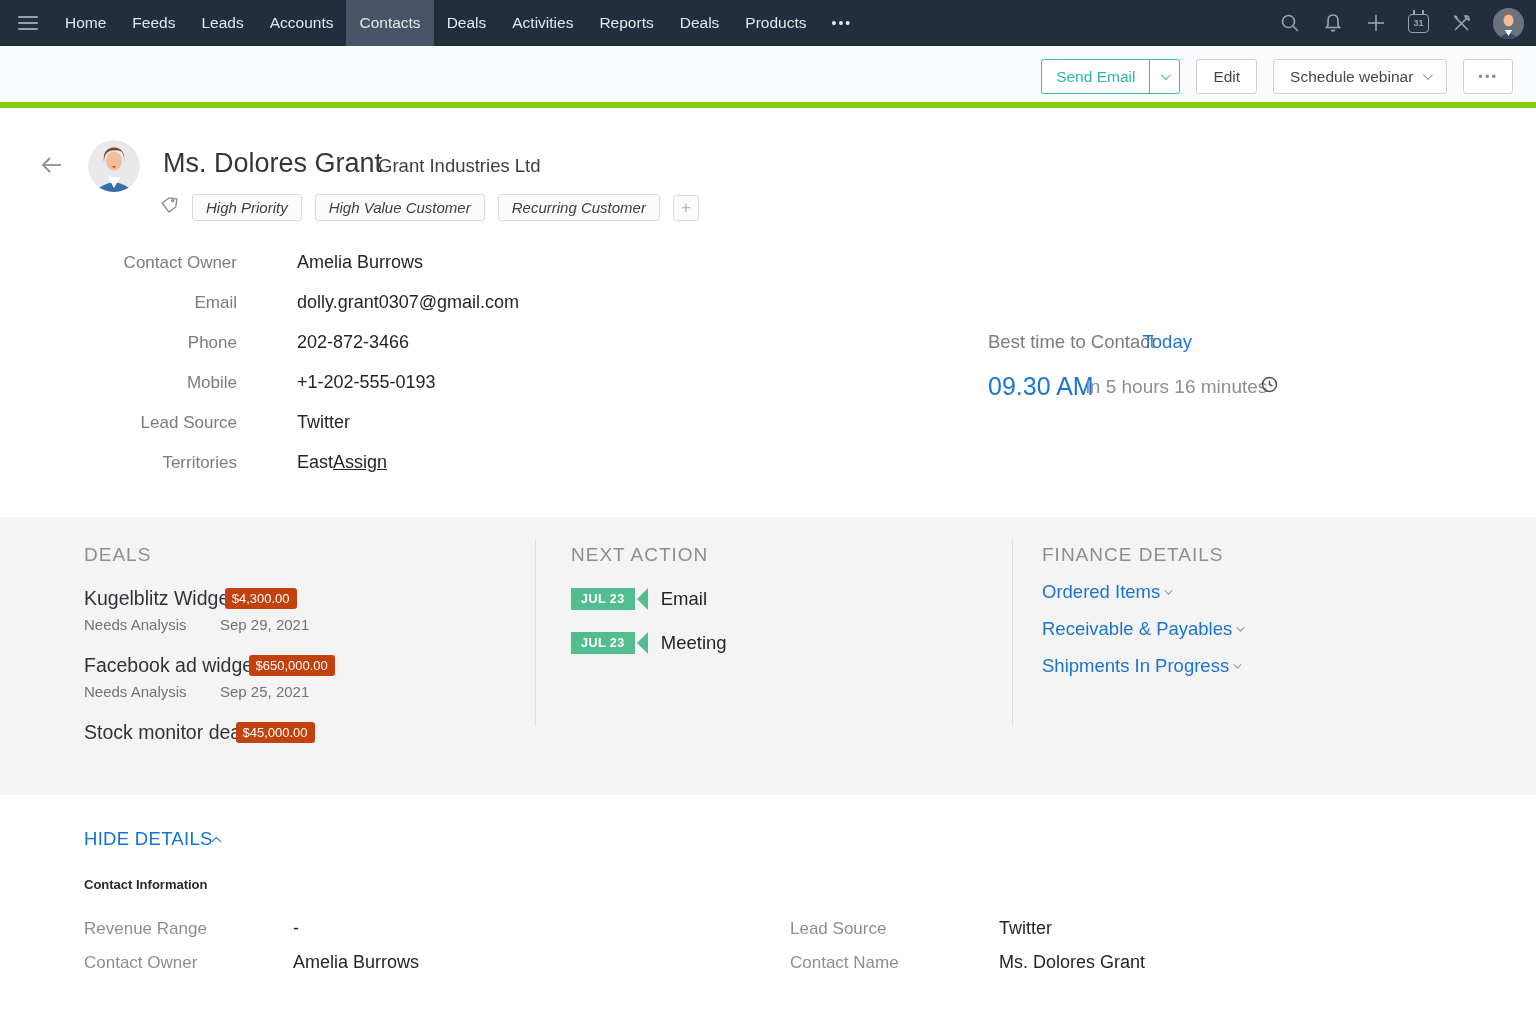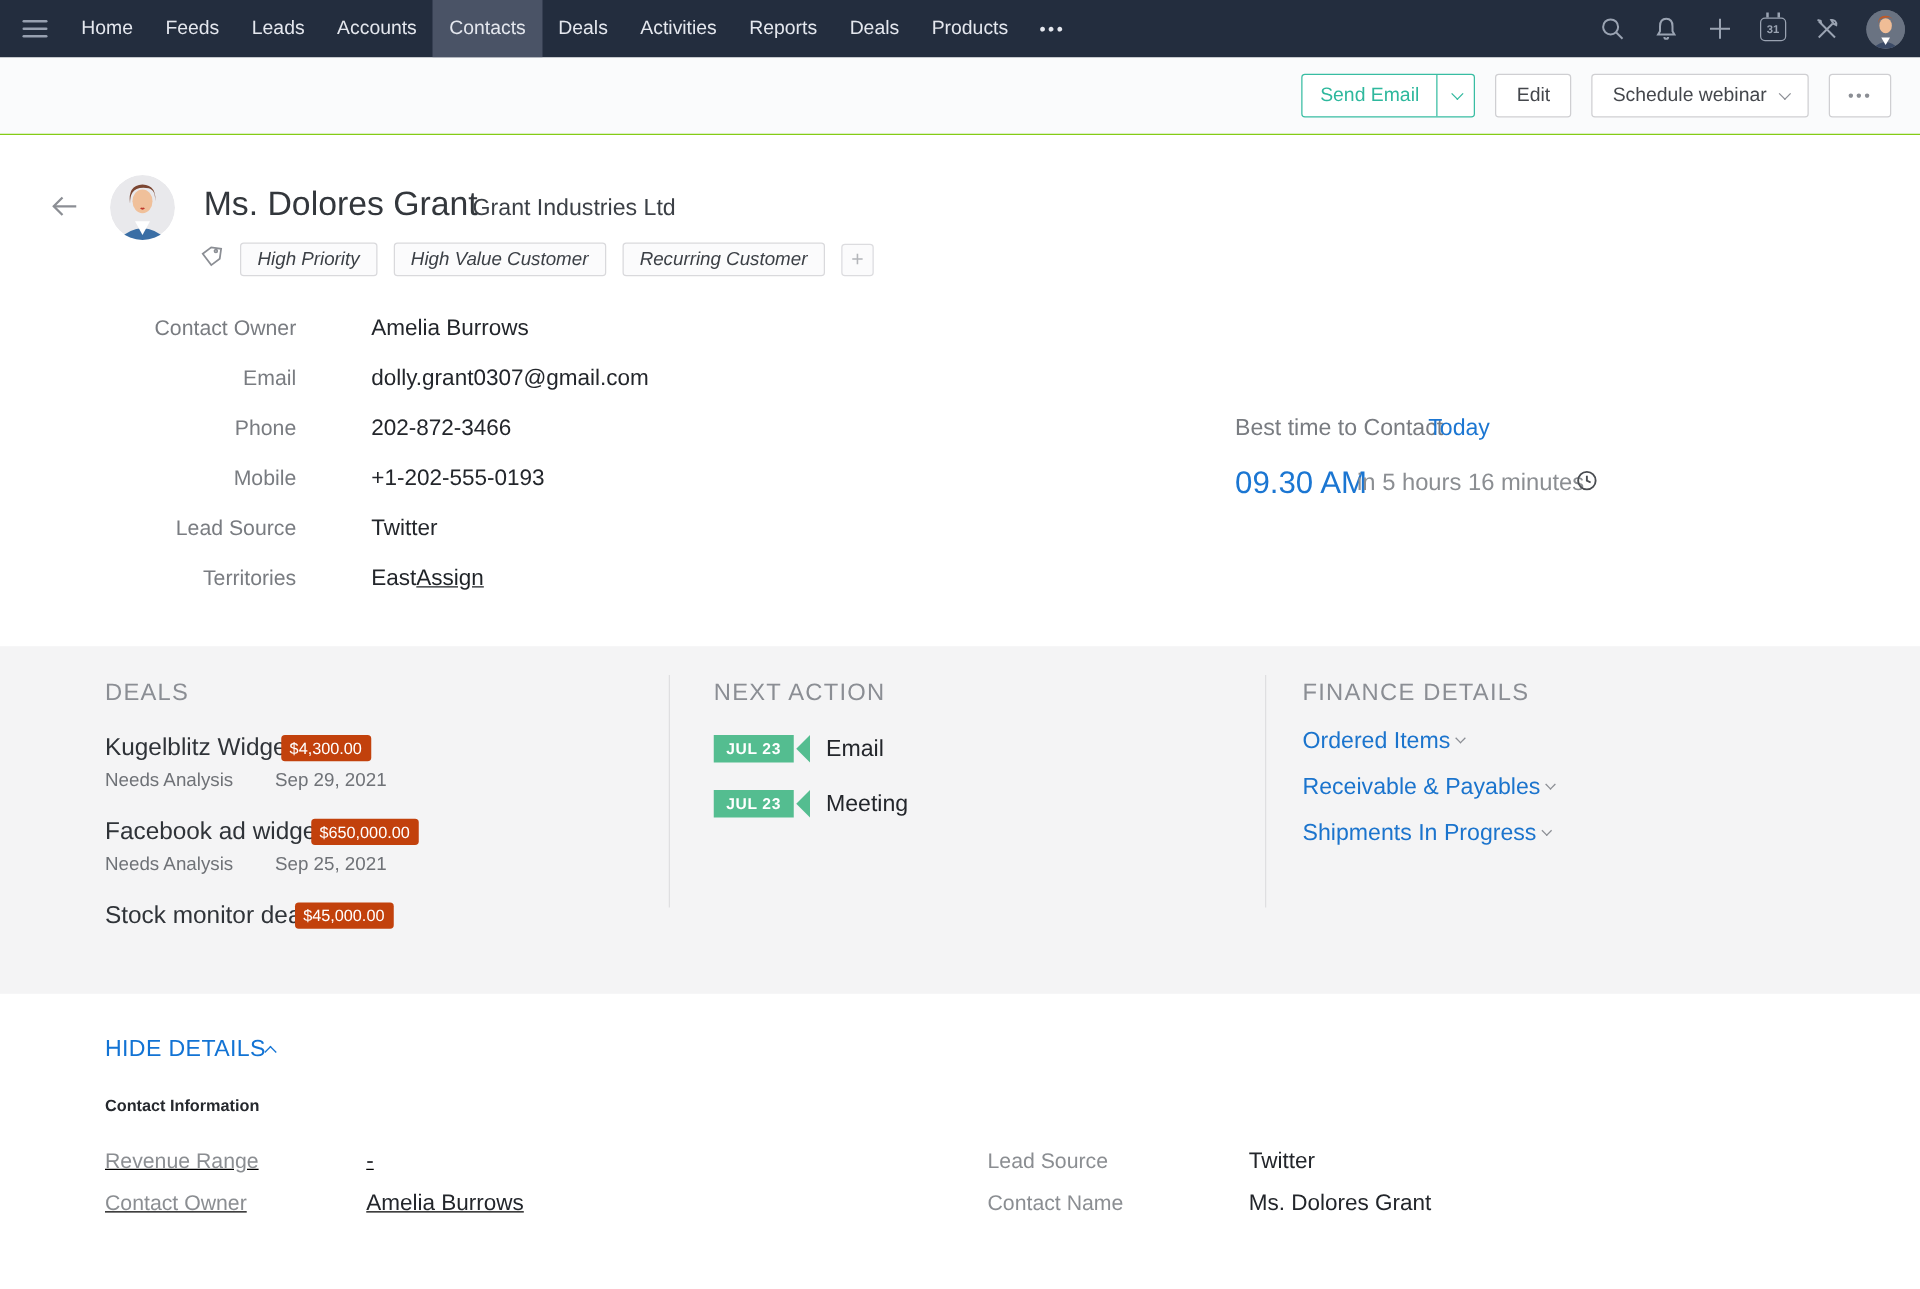--- a/index.html
+++ b/index.html
@@ -15,21 +15,21 @@
   .nav-more { color:#e4e7ee; font-size:14px; letter-spacing:2px; padding:0 12px; display:flex; align-items:center; cursor:pointer; }
   .nav-right { position:absolute; right:12px; top:0; height:46px; display:flex; align-items:center; gap:21px; }
   .nav-icon { width:22px; height:22px; display:flex; align-items:center; justify-content:center; cursor:pointer; }
   .nav-icon svg { stroke:#9aa3b2; fill:none; stroke-width:1.6; }
   .cal-icon { width:21px; height:19px; border:1.6px solid #9aa3b2; border-radius:4px; position:relative; display:flex; align-items:center; justify-content:center; color:#9aa3b2; font-size:9px; font-weight:bold; cursor:pointer; }
   .cal-icon::before, .cal-icon::after { content:""; position:absolute; top:-5px; width:2px; height:4px; background:#9aa3b2; }
   .cal-icon::before { left:4px; } .cal-icon::after { right:4px; }
   .nav-avatar { width:31px; height:31px; border-radius:50%; overflow:hidden; background:#6a7382; cursor:pointer; }
 
   
-  .action-bar { position:absolute; top:46px; left:0; width:1536px; height:62px; background:#fafbfc; border-bottom:1px solid #84cc16; }
+  .action-bar { position:absolute; top:46px; left:0; width:1536px; height:62px; background:#fafbfc; border-bottom:6px solid #84cc16; }
   .action-btns { position:absolute; right:23px; top:13px; display:flex; gap:16px; align-items:center; }
   .btn { background:#fff; border:1px solid #cfcfd2; border-radius:3px; height:35px; font-size:15.5px; color:#44474c; display:flex; align-items:center; padding:0 16px; cursor:pointer; }
   .btn-split { padding:0; border-color:#38bda2; color:#2eb89d; }
   .btn-split .seg-main { padding:0 14px; display:flex; align-items:center; height:100%; }
   .btn-split .seg-caret { width:30px; height:100%; border-left:1px solid #38bda2; display:flex; align-items:center; justify-content:center; }
   .chev { display:inline-block; width:7px; height:7px; border-right:1.6px solid #8b8e94; border-bottom:1.6px solid #8b8e94; transform:rotate(45deg) translateY(-2px); }
   .chev.teal { border-color:#2eb89d; }
   .btn .lbl-gap { margin-right:10px; }
   .btn-more { letter-spacing:2px; color:#8b8e94; font-size:13px; padding:0 14px; }
 
@@ -83,21 +83,21 @@
   .na-label { font-size:18.5px; color:#23262b; margin-left:13px; }
   .fin-link { display:flex; align-items:center; margin-top:15px; font-size:18.5px; color:#1b74cd; cursor:pointer; white-space:nowrap; }
   .fin-link:first-of-type { margin-top:26px; }
   .fin-link .chev { margin-left:4px; width:6px; height:6px; }
 
   
   .hide-details { position:absolute; left:84px; top:828px; display:flex; align-items:center; font-size:18.5px; color:#1273d4; letter-spacing:.3px; cursor:pointer; }
   .chev-up { display:inline-block; width:7px; height:7px; border-right:1.6px solid #1273d4; border-bottom:1.6px solid #1273d4; transform:rotate(-135deg) translateY(-3px); margin-left:2px; }
   .section-heading { position:absolute; left:84px; top:877px; font-size:13px; color:#26292e; font-weight:600; }
   .info-grid { position:absolute; left:84px; top:918px; width:1400px; }
-  .info-col-left { position:absolute; left:0; top:0;text-decoration:underline; }
+  .info-col-left { position:absolute; left:0; top:0; }
   .info-col-right { position:absolute; left:706px; top:0; }
   .info-row { display:flex; align-items:baseline; height:34px; }
   .info-label { width:180px; font-size:17px; color:#8b8e92; }
   .info-value { font-size:18px; color:#23262b; margin-left:29px; white-space:nowrap; }
 </style>
 </head>
 <body>
 
 <div class="navbar">
   <div class="hamburger">

